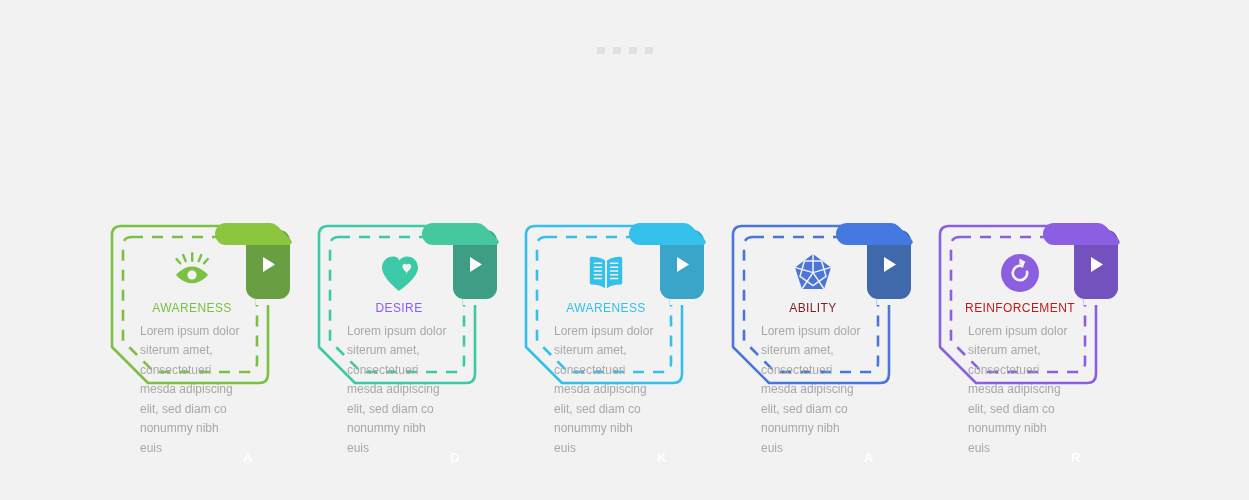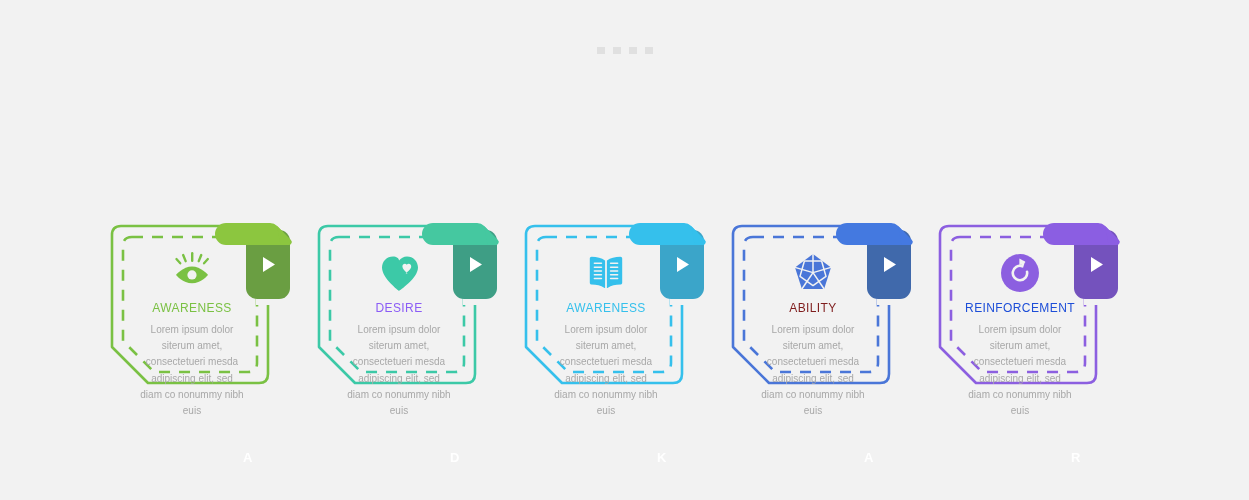--- a/index.html
+++ b/index.html
@@ -42,22 +42,22 @@
   .card .content{
     position:absolute;left:0;top:0;width:168px;height:165px;
     display:flex;flex-direction:column;align-items:center;
   }
   .icon-wrap{margin-top:29px;height:44px;display:flex;align-items:center;justify-content:center;}
   .heading{
     font-size:12px;font-weight:normal;letter-spacing:.4px;
     margin-top:6px;white-space:nowrap;
   }
   .body-text{
-    font-size:10px;color:#a8a8a8;line-height:1.62;
-    text-align:center;width:104px;margin-top:7px;
+    font-size:12px;color:#a8a8a8;line-height:1.62;
+    width:104px;margin-top:7px;
   }
   .letter{
     position:absolute;font-size:13px;font-weight:bold;color:#ffffff;
     left:135px;top:228px;
   }
 </style>
 </head>
 <body>
 
 <div id="header">
@@ -391,19 +391,19 @@
     <div class="content">
       <div class="icon-wrap">
         <svg width="44" height="44" viewBox="0 0 44 44">
         <g>
           <circle cx="22" cy="22" r="19" fill="#8c5fe0"></circle>
           <path d="M22 10.6 v4.2 a7.2 7.2 0 1 0 6.3 3.8" fill="none" stroke="#f2f2f2" stroke-width="2.6" stroke-linecap="round" transform="rotate(18 22 22)"></path>
           <path d="M21.4 7.4 l6.2 3.6 -6.2 3.6 z" fill="#f2f2f2"></path>
         </g>
           </svg>
       </div>
-      <div class="heading" style="color:#1d4ed8">REINFORCEMENT</div>
+      <div class="heading" style="color:#b91c1c">REINFORCEMENT</div>
       <div class="body-text">Lorem ipsum dolor siterum amet, consectetueri mesda adipiscing elit, sed diam co nonummy nibh euis</div>
     </div>
 
     <div class="letter">R</div>
   </div>
   </div>
 
 </body></html>

